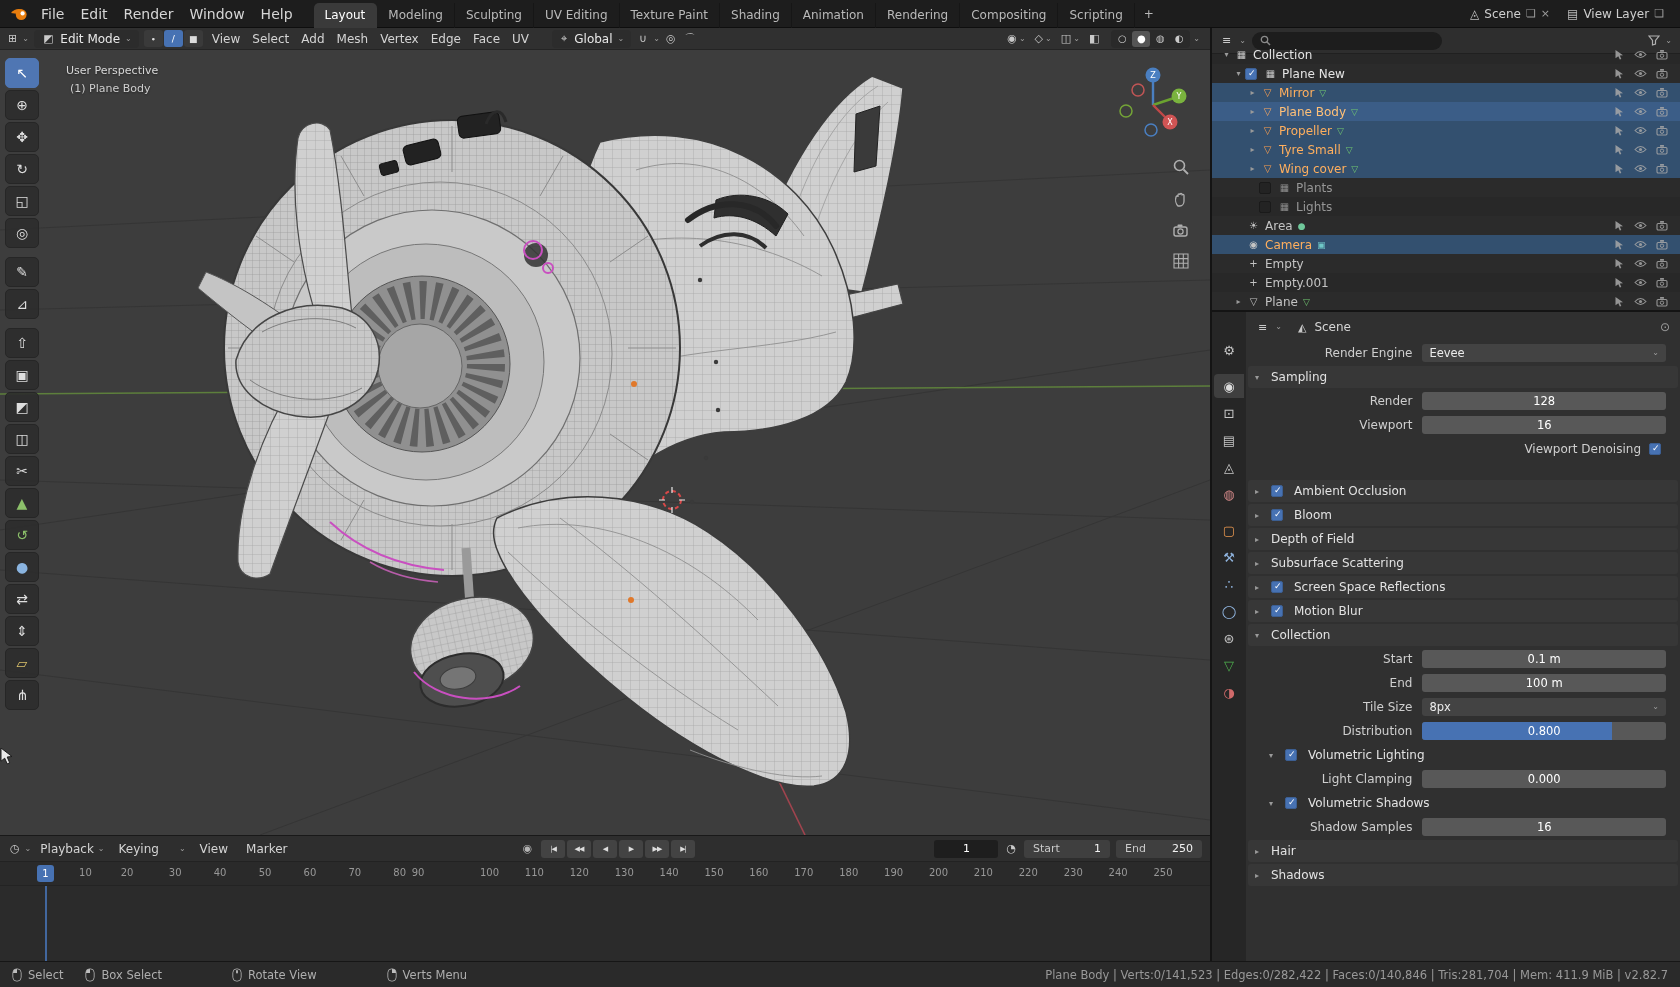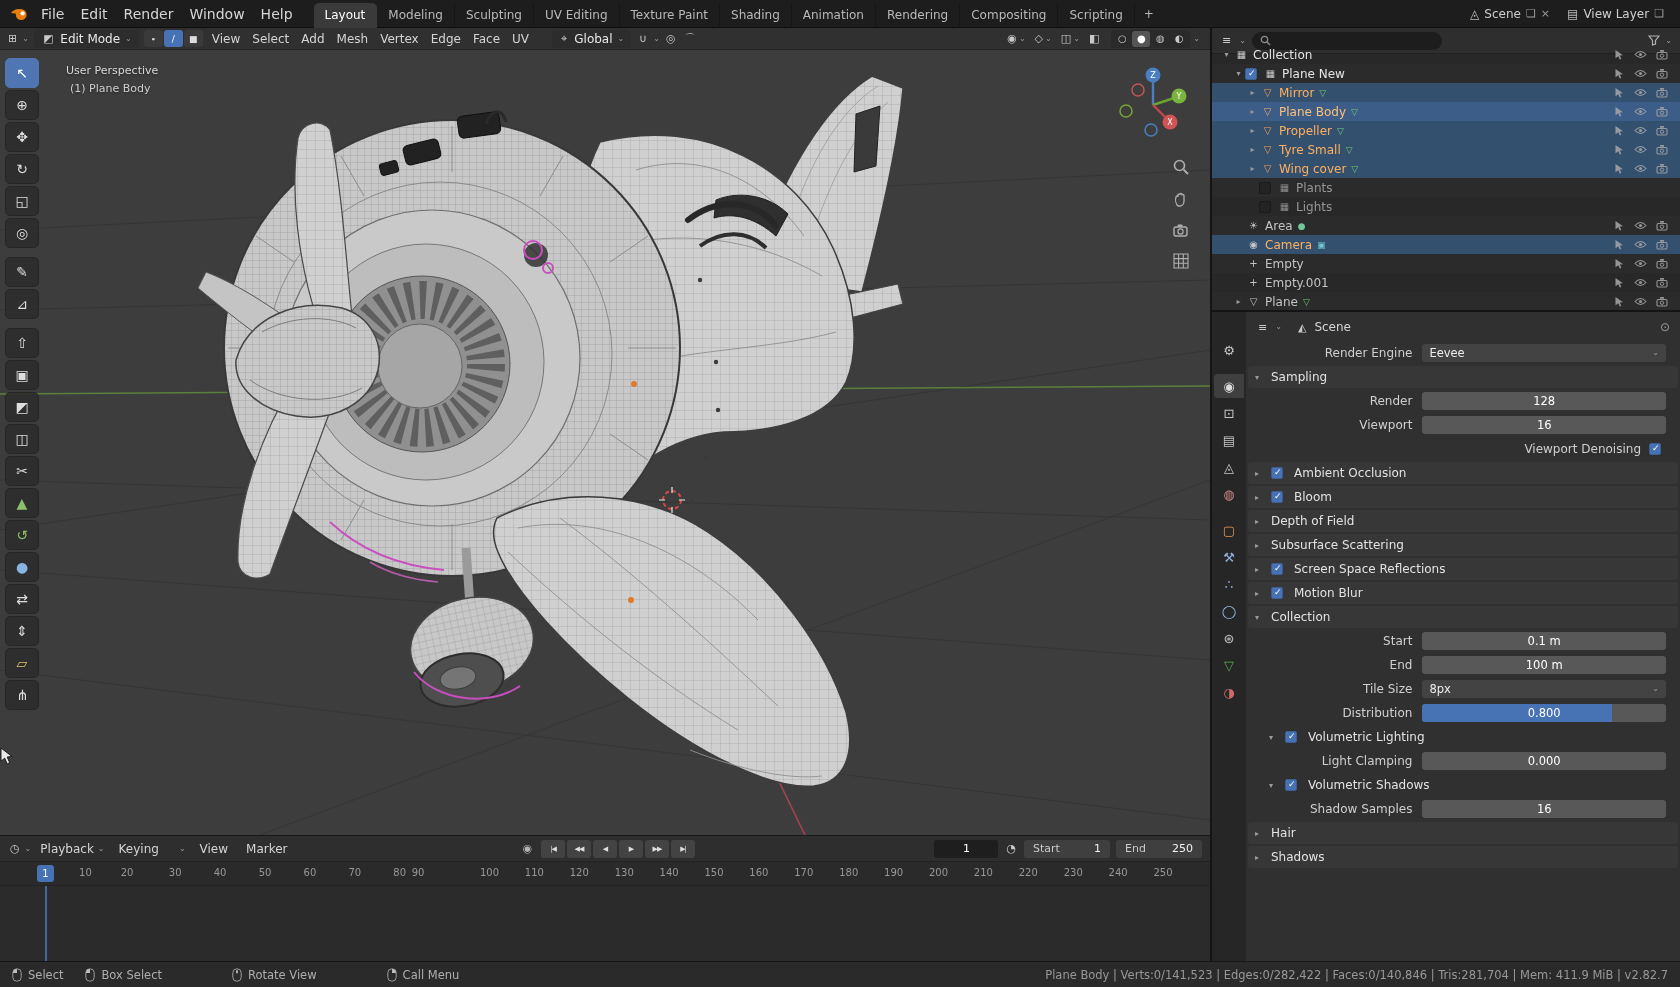--- a/index.html
+++ b/index.html
@@ -97,21 +97,21 @@
 .ptab.on{background:#3f3f3f;}
 .ptab.gap{margin-top:9px;}
 #pcontent{flex:1;padding:2px 0;overflow:hidden;}
 .p-bread{height:26px;display:flex;align-items:center;gap:6px;padding:0 10px;color:#d6d6d6;}
 .p-bread .pin{margin-left:auto;color:#9f9f9f;}
 .p-row{height:22px;display:flex;align-items:center;margin:2px 14px 2px 0;}
 .p-label{width:42%;text-align:right;padding-right:10px;color:#cfcfcf;white-space:nowrap;flex:none;}
 .p-field{flex:1;height:18px;background:#585858;border-radius:3px;color:#fff;display:flex;align-items:center;justify-content:center;font-size:11.5px;}
 .p-drop{flex:1;height:18px;background:#434343;border-radius:3px;color:#ececec;display:flex;align-items:center;padding:0 7px;font-size:11.5px;}
 .p-drop .chev{margin-left:auto;}
-.p-check-row{height:22px;display:flex;align-items:center;justify-content:flex-end;gap:8px;margin:2px 14px 2px 0;color:#cfcfcf;}
+.p-check-row{height:22px;display:flex;align-items:center;justify-content:flex-end;gap:8px;margin:2px 14px 20px 0;color:#cfcfcf;}
 .phead{height:22px;display:flex;align-items:center;gap:6px;background:#373737;margin:2px 2px;border-radius:3px;padding:0 7px;color:#e2e2e2;}
 .phead .tri{font-size:8px;color:#9a9a9a;width:10px;}
 .psub{background:none;margin-left:16px;}
 .p-slider{flex:1;height:18px;background:#585858;border-radius:3px;position:relative;overflow:hidden;}
 .p-slider .fill{position:absolute;left:0;top:0;bottom:0;width:78%;background:#4772b3;}
 .p-slider .sval{position:absolute;inset:0;display:flex;align-items:center;justify-content:center;color:#fff;font-size:11.5px;}
 
 
 #statusbar{height:26px;background:#2a2a2a;border-top:1px solid #161616;display:flex;align-items:center;padding:0 12px;gap:22px;color:#aeaeae;font-size:11.5px;}
 .hint{display:flex;align-items:center;gap:6px;}
@@ -1153,19 +1153,19 @@
           </svg>
           <span>Rotate View</span>
         </span>
         <span class="hint b-right gap">
           <svg class="mouse" width="10" height="14" viewBox="0 0 10 14">
             <rect x="0.8" y="0.8" width="8.4" height="12.4" rx="4" fill="none" stroke="#9a9a9a" stroke-width="1"></rect>
             <path class="m-l" d="M1 5 V4.6 C1 2.6 2.6 1 4.6 1 L5 1 V5 Z"></path>
             <path class="m-r" d="M9 5 V4.6 C9 2.6 7.4 1 5.4 1 L5 1 V5 Z"></path>
             <rect class="m-w" x="4.1" y="2" width="1.8" height="3.4" rx="0.9"></rect>
           </svg>
-          <span>Call Menu</span>
+          <span>Verts Menu</span>
         </span>
       </div>
     <span class="stats">Plane Body | Verts:0/141,523 | Edges:0/282,422 | Faces:0/140,846 | Tris:281,704 | Mem: 411.9 MiB | v2.82.7</span>
   </footer>
 
 </div>
 
 </body></html>

